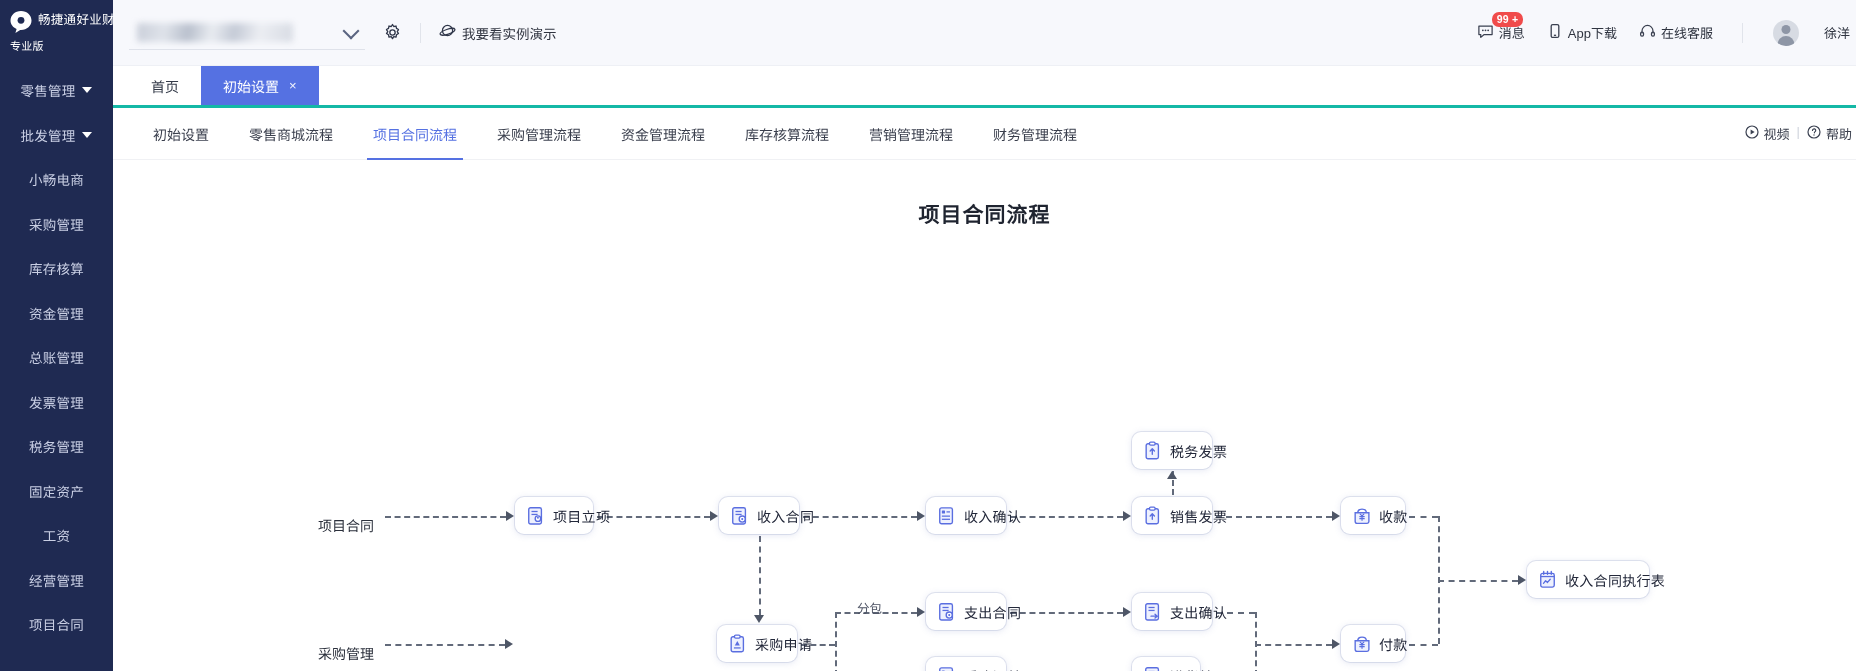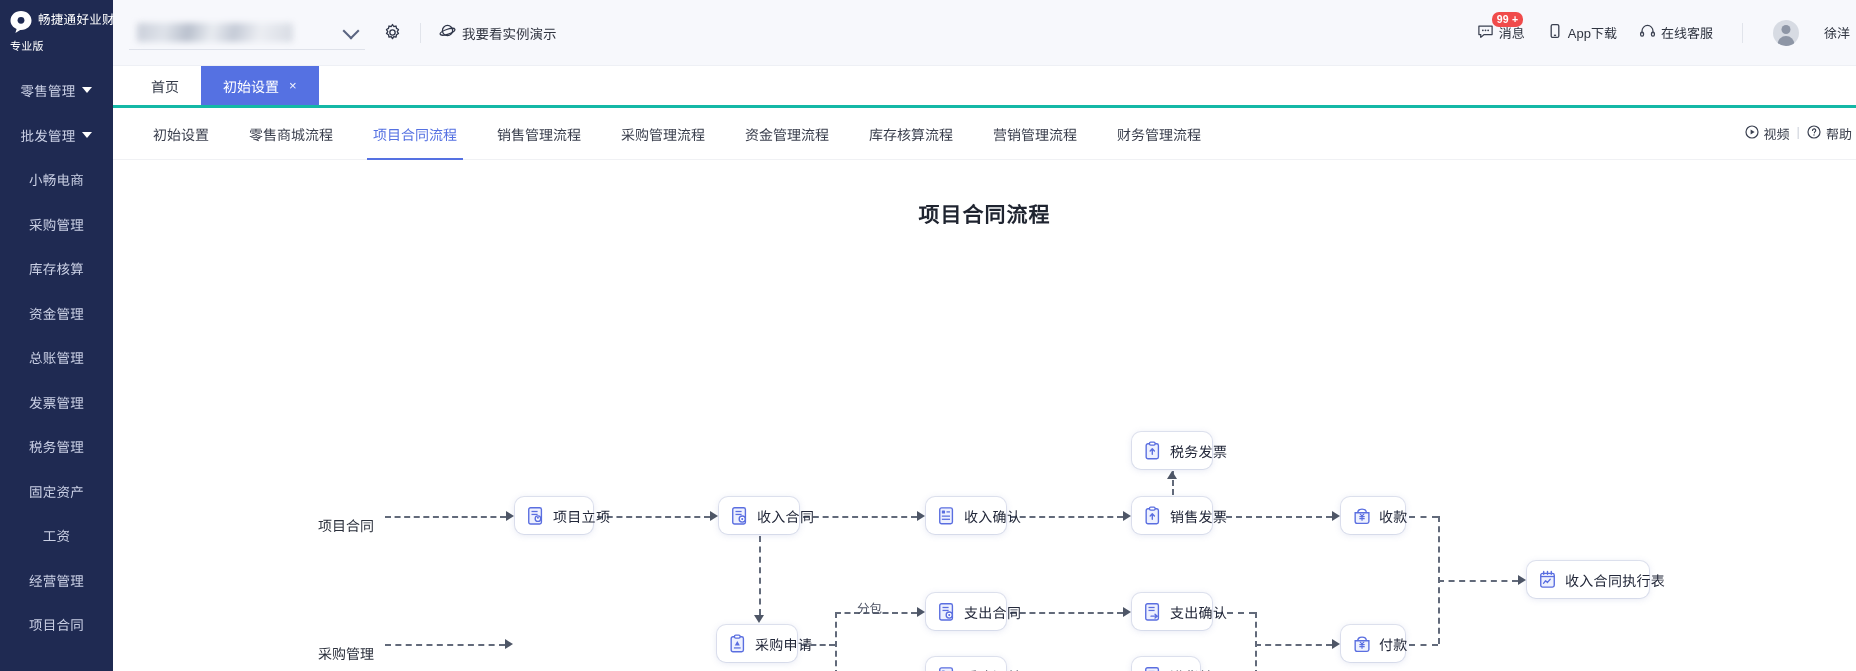--- a/index.html
+++ b/index.html
@@ -351,21 +351,20 @@
           <span>初始设置</span>
           <span class="tab-close">×</span>
         </div>
       </div>
 
     <div class="navtabs">
       <div id="navtabs-list" style="display:flex;align-items:center;">
           <div class="ntab">初始设置</div>
           <div class="ntab">零售商城流程</div>
           <div class="ntab on">项目合同流程</div>
-          <div class="ntab">销售管理流程</div>
           <div class="ntab">采购管理流程</div>
           <div class="ntab">资金管理流程</div>
           <div class="ntab">库存核算流程</div>
           <div class="ntab">营销管理流程</div>
           <div class="ntab">财务管理流程</div>
         </div>
       <div class="navtabs-right">
         <span class="nr-item">
           <span>
             <svg width="14" height="14" viewBox="0 0 14 14" fill="none" stroke="#3a4050" stroke-width="1.2">

